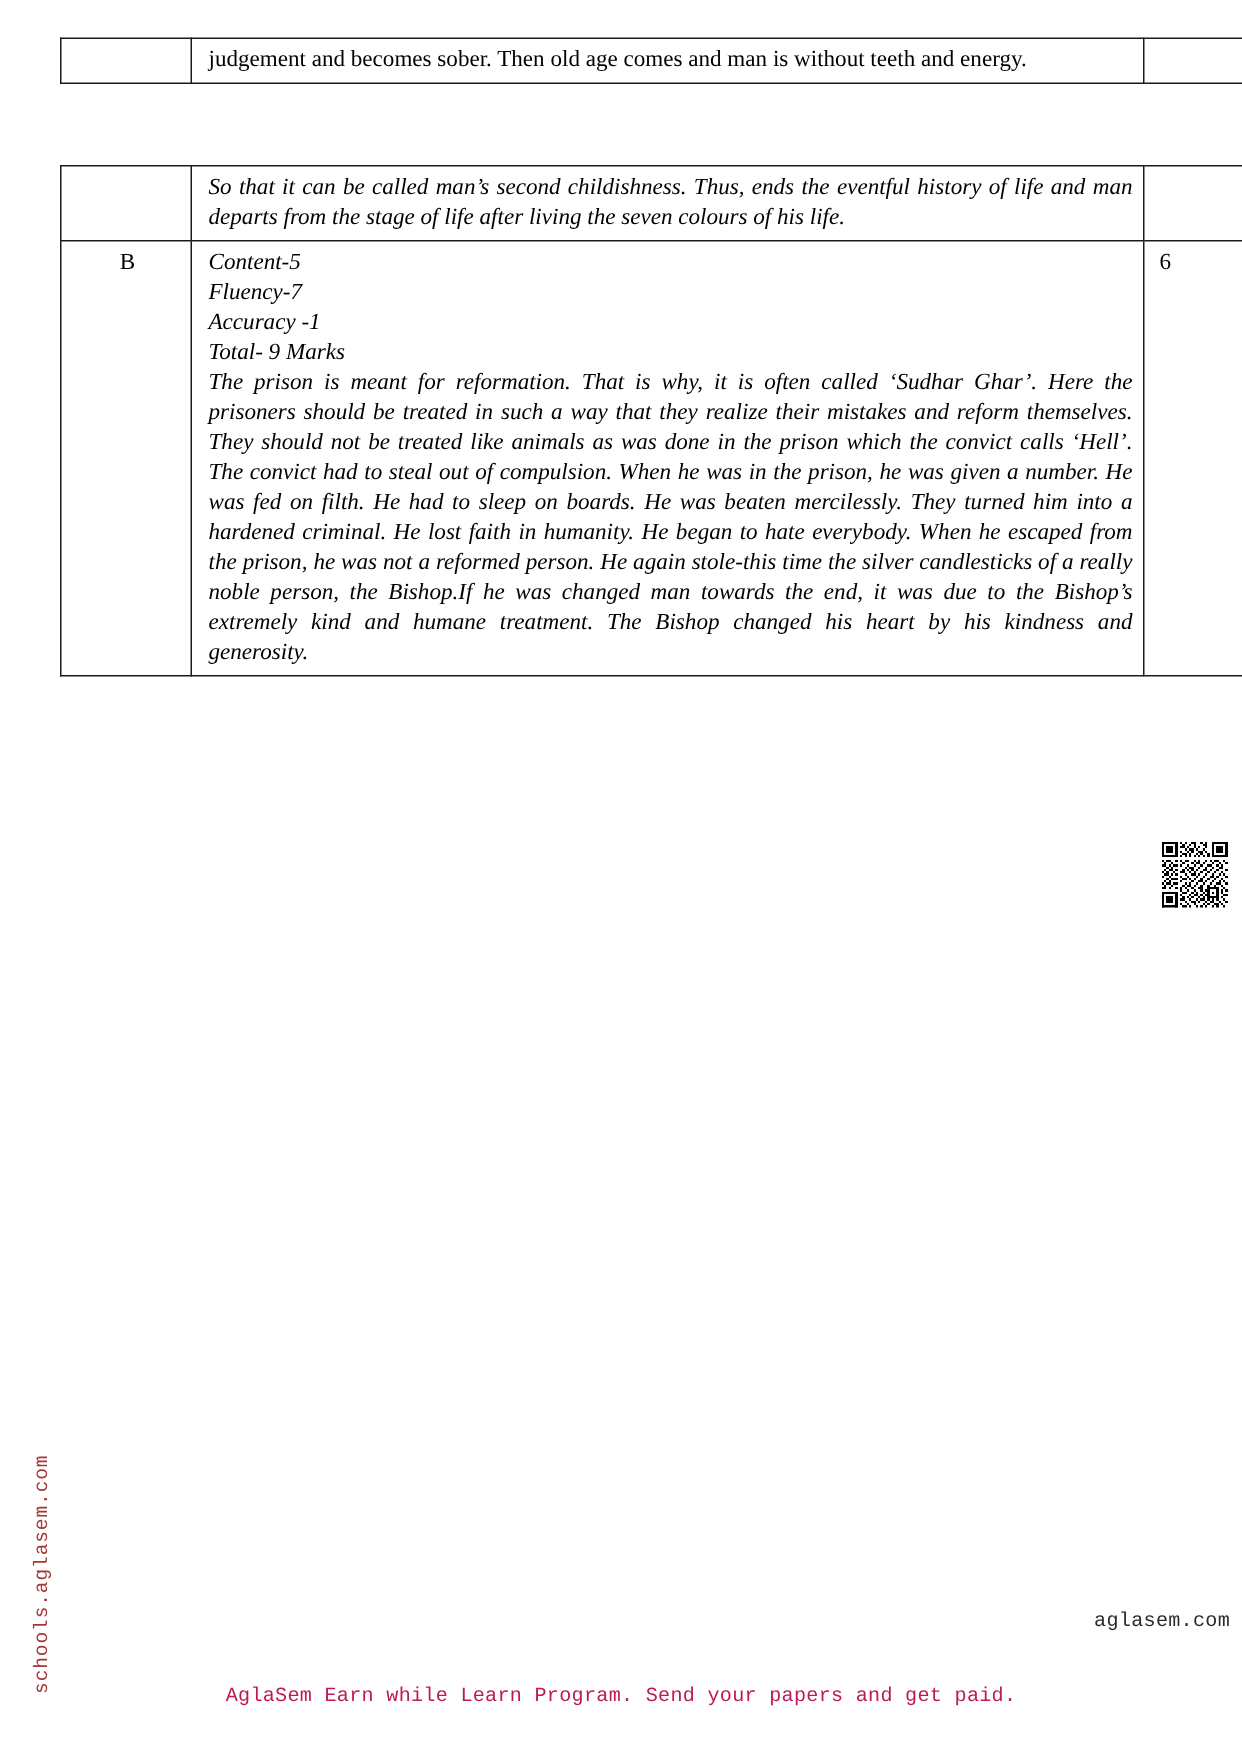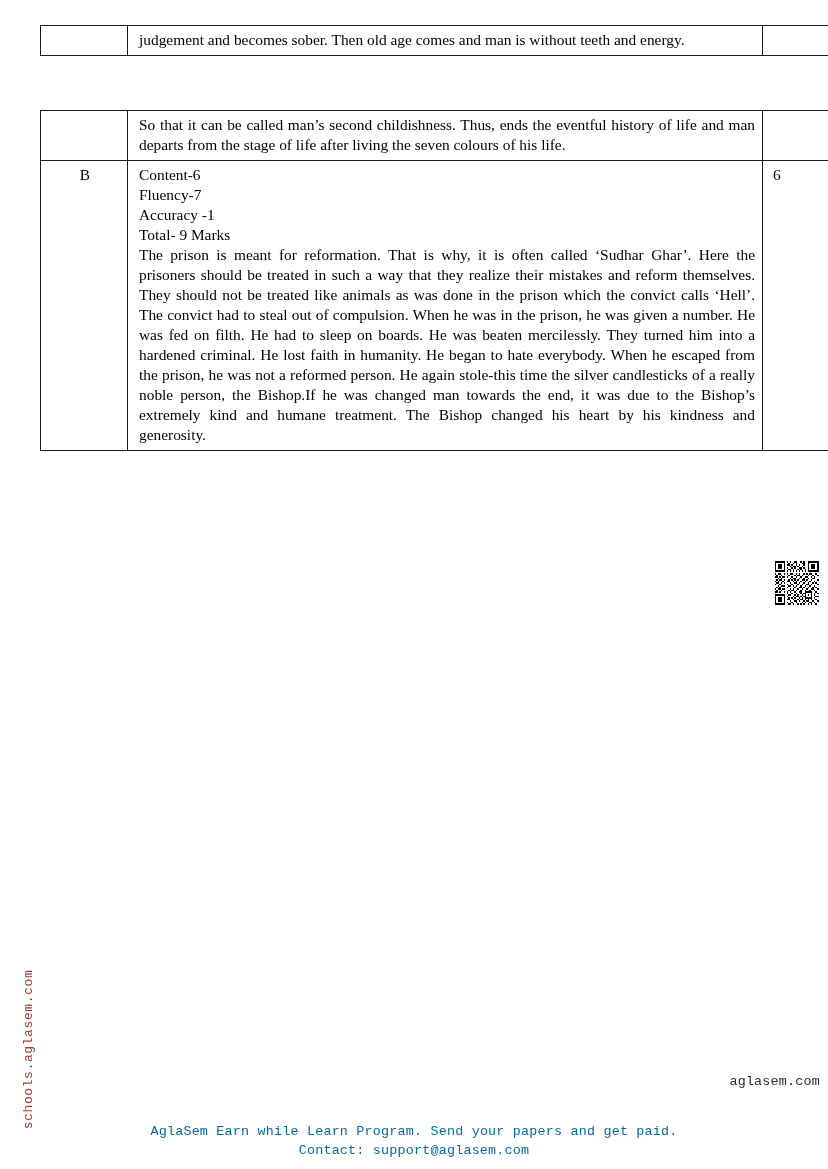--- a/index.html
+++ b/index.html
@@ -49,21 +49,21 @@
   #table-continuation td.col-marks { width: 70px; }
   #table-continuation td.col-body  { padding-left: 11px; }
 
   
   #table-answer {
     left: 40px;
     top: 110px;
     width: 758px;
   }
   #table-answer td.col-label { width: 70px; text-align: center; }
-  #table-answer td.col-body  { width: 616px; padding-left: 11px; }
+  #table-answer td.col-body  { width: 616px; padding-left: 11px; font-style: italic; }
   #table-answer td.col-marks { width: 70px; padding-left: 10px; }
 
   .just { text-align: justify; text-justify: inter-word; }
   .just-last { text-align: justify; }
   .scheme-line { white-space: pre; }
   .para { margin: 0; }
   .row-carry td { padding-top: 5px; padding-bottom: 6px; margin-top: 44px; }
   .row-answer td { padding-top: 5px; padding-bottom: 8px; }
 
   .label-b { font-size: 15.4px; line-height: 1.30; }
@@ -96,21 +96,21 @@
 
   #footer-promo {
     position: absolute;
     left: 0;
     top: 1122px;
     width: 828px;
     text-align: center;
     font-family: "Liberation Mono", "DejaVu Sans Mono", monospace;
     font-size: 13.4px;
     line-height: 1.45;
-    color: #0369a1;
+    color: #be185d;
     letter-spacing: 0.2px;
   }
   #footer-promo .promo-line { display: block; }
 
   #footer-brand {
     position: absolute;
     right: 8px;
     top: 1074px;
     font-family: "Liberation Mono", "DejaVu Sans Mono", monospace;
     font-size: 13.4px;
@@ -141,21 +141,21 @@
         <td class="col-label"></td>
         <td class="col-body">
           <p class="para just">So that it can be called man’s second childishness. Thus, ends the eventful history of life and man departs from the stage of life after living the seven colours of his life.</p>
         </td>
         <td class="col-marks"></td>
       </tr>
 
       <tr class="row-answer">
         <td class="col-label label-b">B</td>
         <td class="col-body">
-          <div class="scheme-line">Content-6</div>
+          <div class="scheme-line">Content-5</div>
           <div class="scheme-line">Fluency-7</div>
           <div class="scheme-line">Accuracy -1</div>
           <div class="scheme-line">Total- 9 Marks</div>
           <p class="para just">The prison is meant for reformation. That is why, it is often called ‘Sudhar Ghar’. Here the prisoners should be treated in such a way that they realize their mistakes and reform themselves. They should not be treated like animals as was done in the prison which the convict calls ‘Hell’. The convict had to steal out of compulsion. When he was in the prison, he was given a number. He was fed on filth. He had to sleep on boards. He was beaten mercilessly. They turned him into a hardened criminal. He lost faith in humanity. He began to hate everybody. When he escaped from the prison, he was not a reformed person. He again stole-this time the silver candlesticks of a really noble person, the Bishop.If he was changed man towards the end, it was due to the Bishop’s extremely kind  and humane treatment. The Bishop changed his heart by his kindness and generosity.</p>
         </td>
         <td class="col-marks">6</td>
       </tr>
     </tbody>
   </table>
 
@@ -407,18 +407,17 @@
         <rect x="24" y="28" width="1" height="1"></rect>
           <rect x="27" y="28" width="1" height="1"></rect>
       </g>
     </svg>
   </div>
 
   <div id="side-watermark">schools.aglasem.com</div>
 
   <div id="footer-promo">
     <span class="promo-line">AglaSem Earn while Learn Program. Send your papers and get paid.</span>
-    <span class="promo-line">Contact: support@aglasem.com</span>
   </div>
 
   <div id="footer-brand">aglasem.com</div>
 
 </div>
 
 </body></html>

